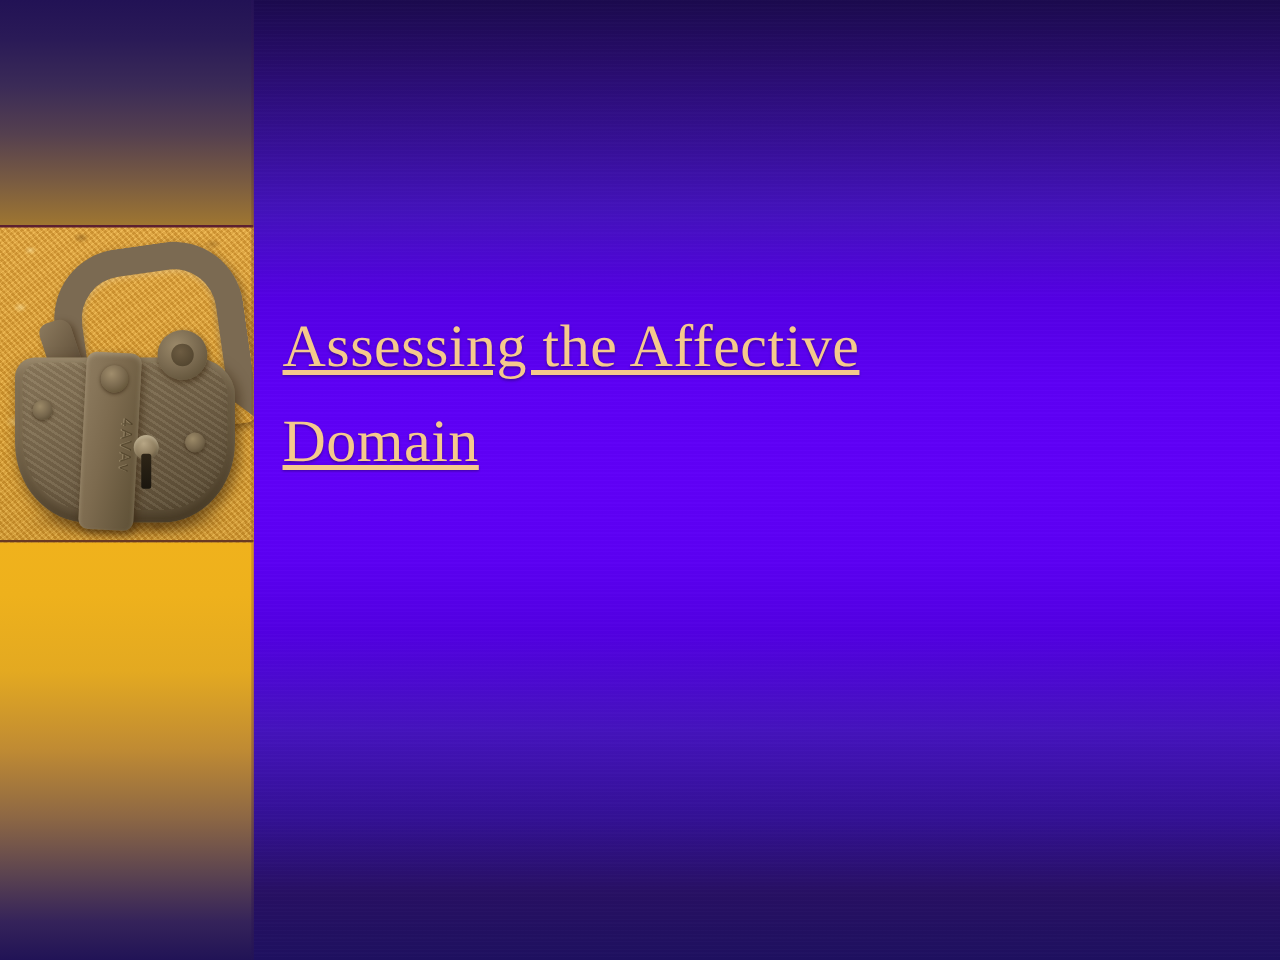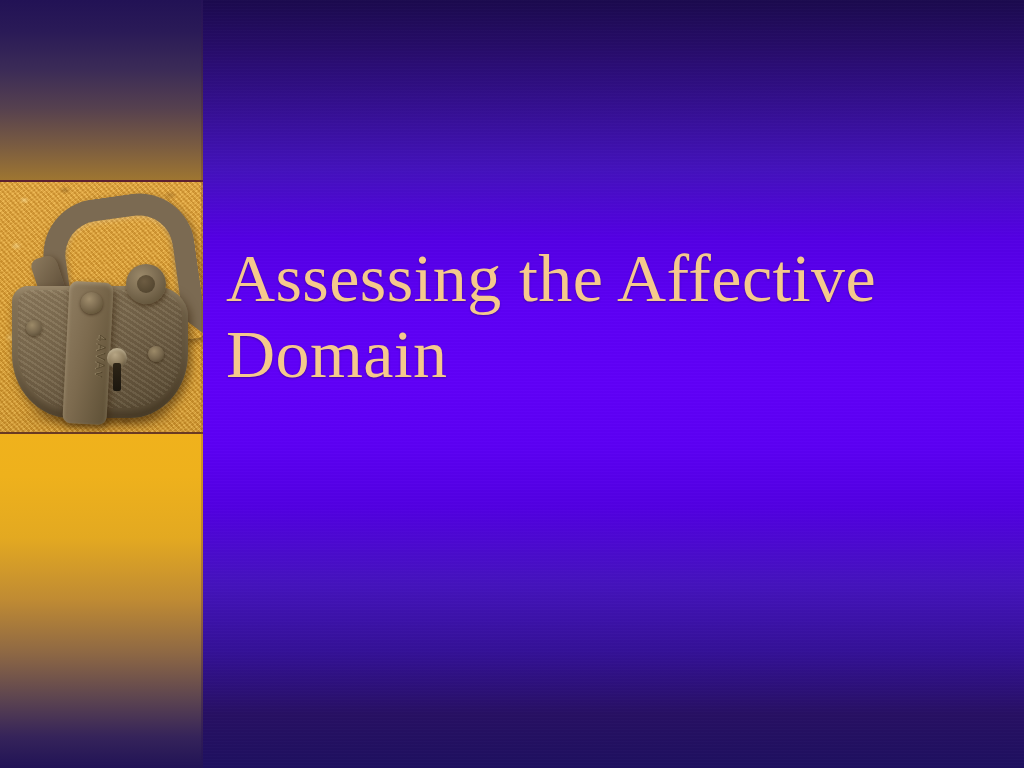--- a/index.html
+++ b/index.html
@@ -292,27 +292,28 @@
     filter: blur(3px);
   }
 
   
   .title {
     position: absolute;
     left: 226px;
     top: 240px;
     width: 740px;
     color: #f5c98c;
-    font-size: 68px;
+    font-size: 48px;
     line-height: 76px;
     font-weight: normal;
     letter-spacing: 0.4px;
     white-space: pre-line;
     text-shadow: 0 1px 2px rgba(30,6,80,0.45);
     margin: 0;
+    text-decoration: underline;
   }
 </style>
 </head>
 <body>
 
 <div id="slide">
 
   <div class="bg-main"></div>
   <div class="bg-bands"></div>
 

